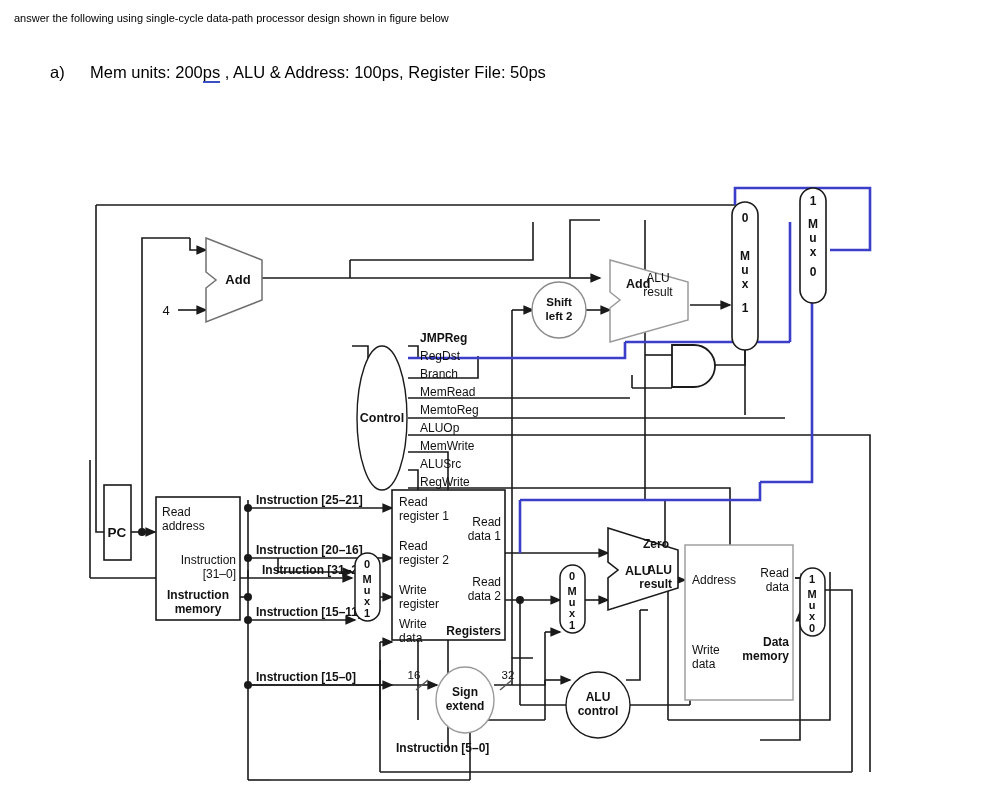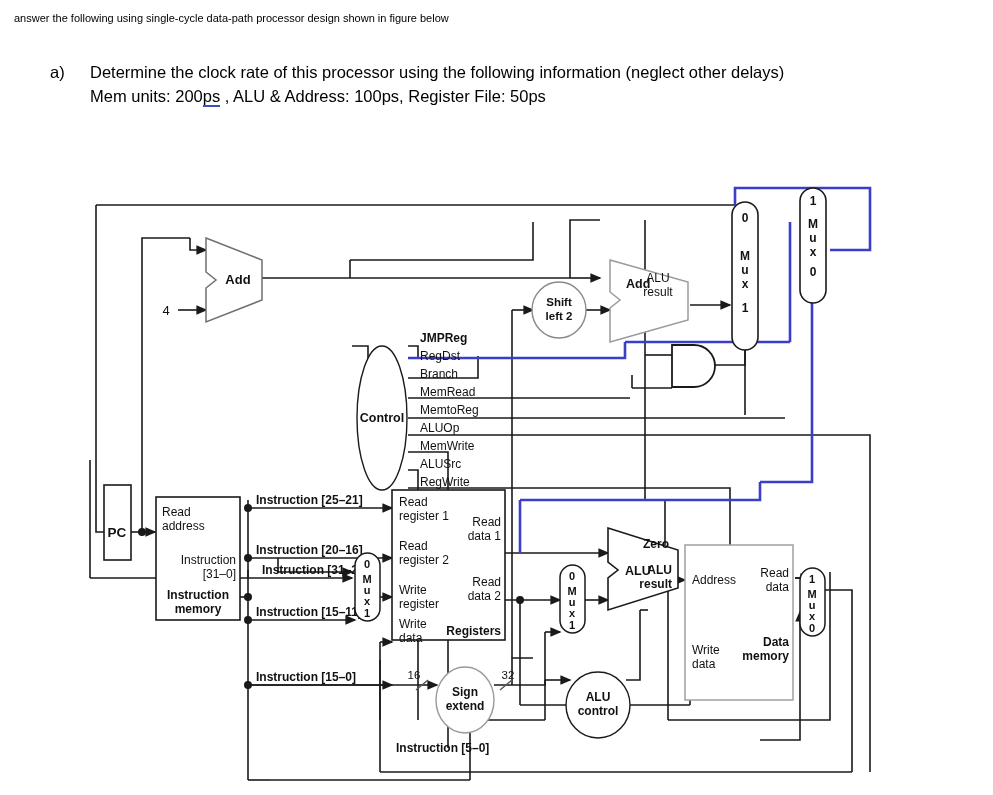--- a/index.html
+++ b/index.html
@@ -47,21 +47,20 @@
   }
 </style>
 </head>
 <body>
 
 <div id="question">
   <div class="q-line1">answer the following using single-cycle data-path processor design shown in figure below</div>
   <div class="q-item">
     <span class="q-marker">a)</span>
     <span class="q-body">
-      <span>Determine the clock rate of this processor using the following information (neglect other delays)</span>
       <span class="l2"><span>Mem units: 200</span><span class="ps-underline">ps</span><span> , ALU &amp; Address: 100ps, Register File: 50ps</span></span>
     </span>
   </div>
 </div>
 
 <div id="figure">
 <svg width="993" height="635" viewBox="0 0 993 635" xmlns="http://www.w3.org/2000/svg">
   <defs>
     <marker id="ah" markerWidth="7" markerHeight="7" refX="6" refY="3" orient="auto">
       <path d="M0,0 L7,3 L0,6 z" fill="#1a1a1a"></path>

